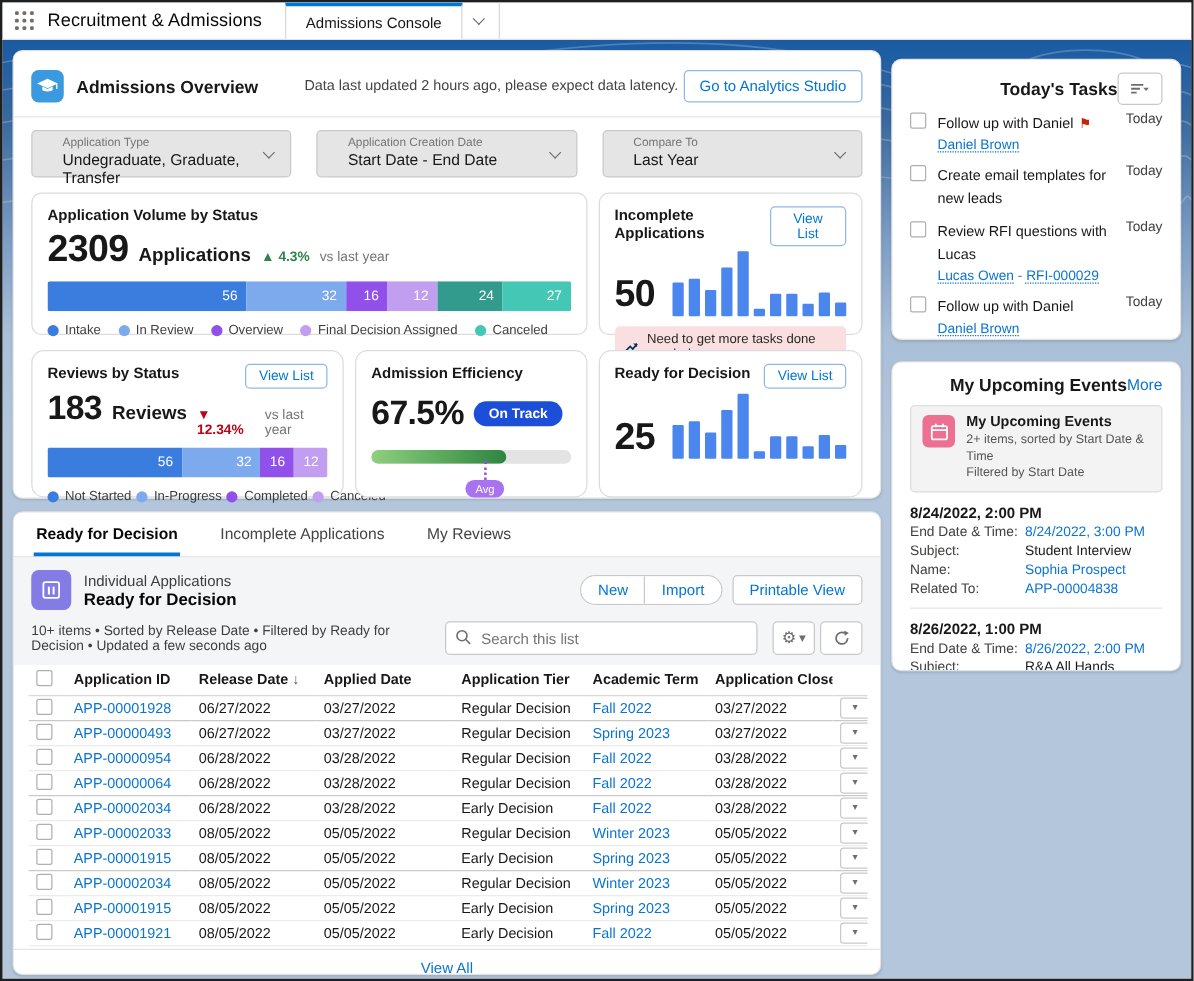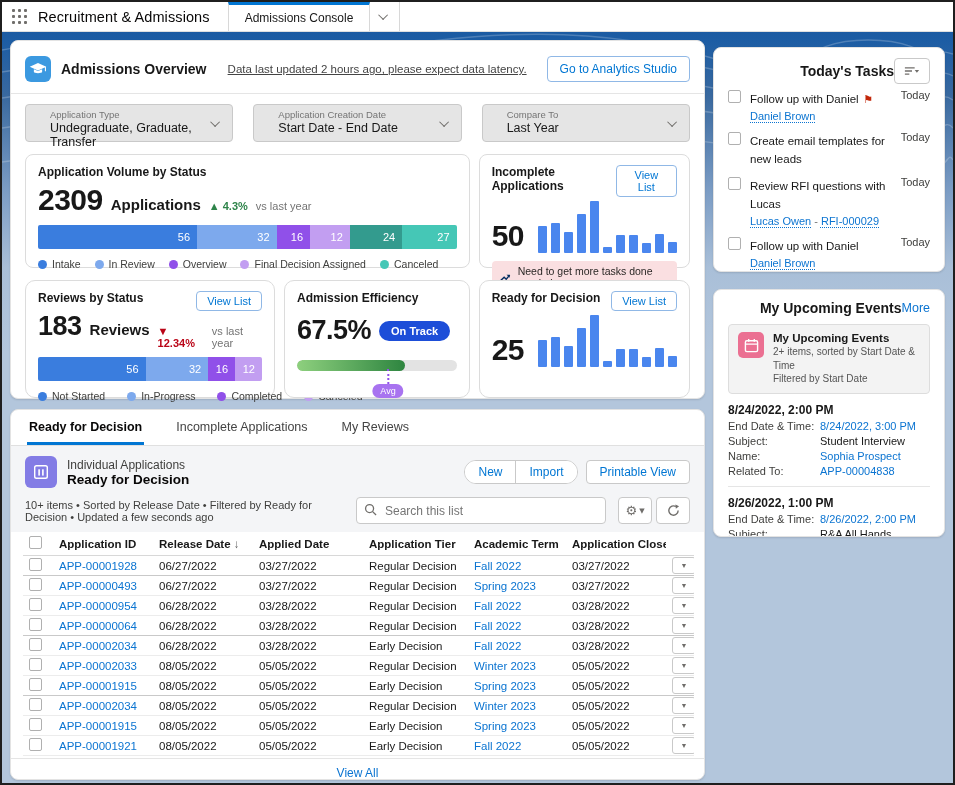--- a/index.html
+++ b/index.html
@@ -23,21 +23,21 @@
   .main { position:relative; z-index:2; display:flex; gap:8px; padding:8px 8px 0 8px; }
   .col-left { width:695px; }
   .col-right { width:236px; margin-top:7px; }
   .card { background:#fff; border-radius:8px; border:1px solid #e3e3e3; box-shadow:0 1px 2px rgba(0,0,0,.12); }
 
   
   .overview { height:359px; padding:12px 14px; margin-bottom:10px; }
   .ov-head { display:flex; align-items:center; height:32px; }
   .ov-icon { width:26px; height:26px; border-radius:6px; background:#3b99e0; display:flex; align-items:center; justify-content:center; margin-right:10px; }
   .ov-title { font-size:14px; font-weight:bold; flex:1; }
-  .ov-note { font-size:11.5px; color:#444; margin-right:20px;text-decoration:underline; }
+  .ov-note { font-size:11.5px; color:#444; margin-right:4px; }
   .btn-blue-outline { background:#fff; border:1px solid #90b8e6; color:#0176d3; font-size:12px; padding:5px 12px; border-radius:4px; cursor:pointer; font-family:inherit; }
   .ov-divider { border:none; border-top:1px solid #e5e5e5; margin:8px -14px 0 -14px; }
 
   .filters { display:flex; gap:20px; margin-top:10px; }
   .filter-box { flex:1; border:1px solid #c9c9c9; border-radius:4px; height:38px; padding:4px 24px; position:relative; background:#e5e5e5; cursor:pointer; }
   .filter-label { font-size:9.5px; color:#747474; }
   .filter-value { font-size:12.5px; color:#181818; margin-top:1px; }
   .filter-box .chev { position:absolute; right:12px; top:15px; }
 
   .kpi-row { display:flex; gap:9px; margin-top:12px; }
@@ -57,21 +57,21 @@
   .bignum { font-size:30px; font-weight:bold; letter-spacing:-.5px; }
   .bignum-sm { font-size:27px; }
   .big-unit { font-size:15px; font-weight:bold; }
   .delta-up { font-size:11px; font-weight:bold; color:#2e844a; }
   .delta-down { font-size:11px; font-weight:bold; color:#ba0517; }
   .delta-note { font-size:11px; color:#747474; }
 
   .stackbar { display:flex; height:24px; border-radius:2px; overflow:hidden; margin-top:8px; }
   .seg { color:#fff; font-size:11px; text-align:right; padding-right:7px; line-height:24px; }
   .legend { display:flex; gap:14px; margin-top:9px; flex-wrap:nowrap; }
-  .legend-sm { gap:22px; }
+  .legend-sm { gap:4px; }
   .leg-item { display:flex; align-items:center; gap:5px; font-size:10.5px; color:#3e3e3c; white-space:nowrap; }
   .dot { width:9px; height:9px; border-radius:50%; flex:0 0 auto; }
 
   .num-chart { display:flex; align-items:flex-end; gap:14px; margin-top:2px; height:54px; }
   .minibars { display:flex; align-items:flex-end; gap:4px; height:52px; flex:1; }
   .minibars i { width:9px; background:#4a86ee; border-radius:1px; display:block; }
   .note { display:flex; align-items:center; gap:7px; margin-top:8px; border-radius:4px; padding:4px 8px; font-size:10.5px; color:#2b2826; }
   .note-red { background:#fadfe1; }
   .note-green { background:#d5efca; }
 

